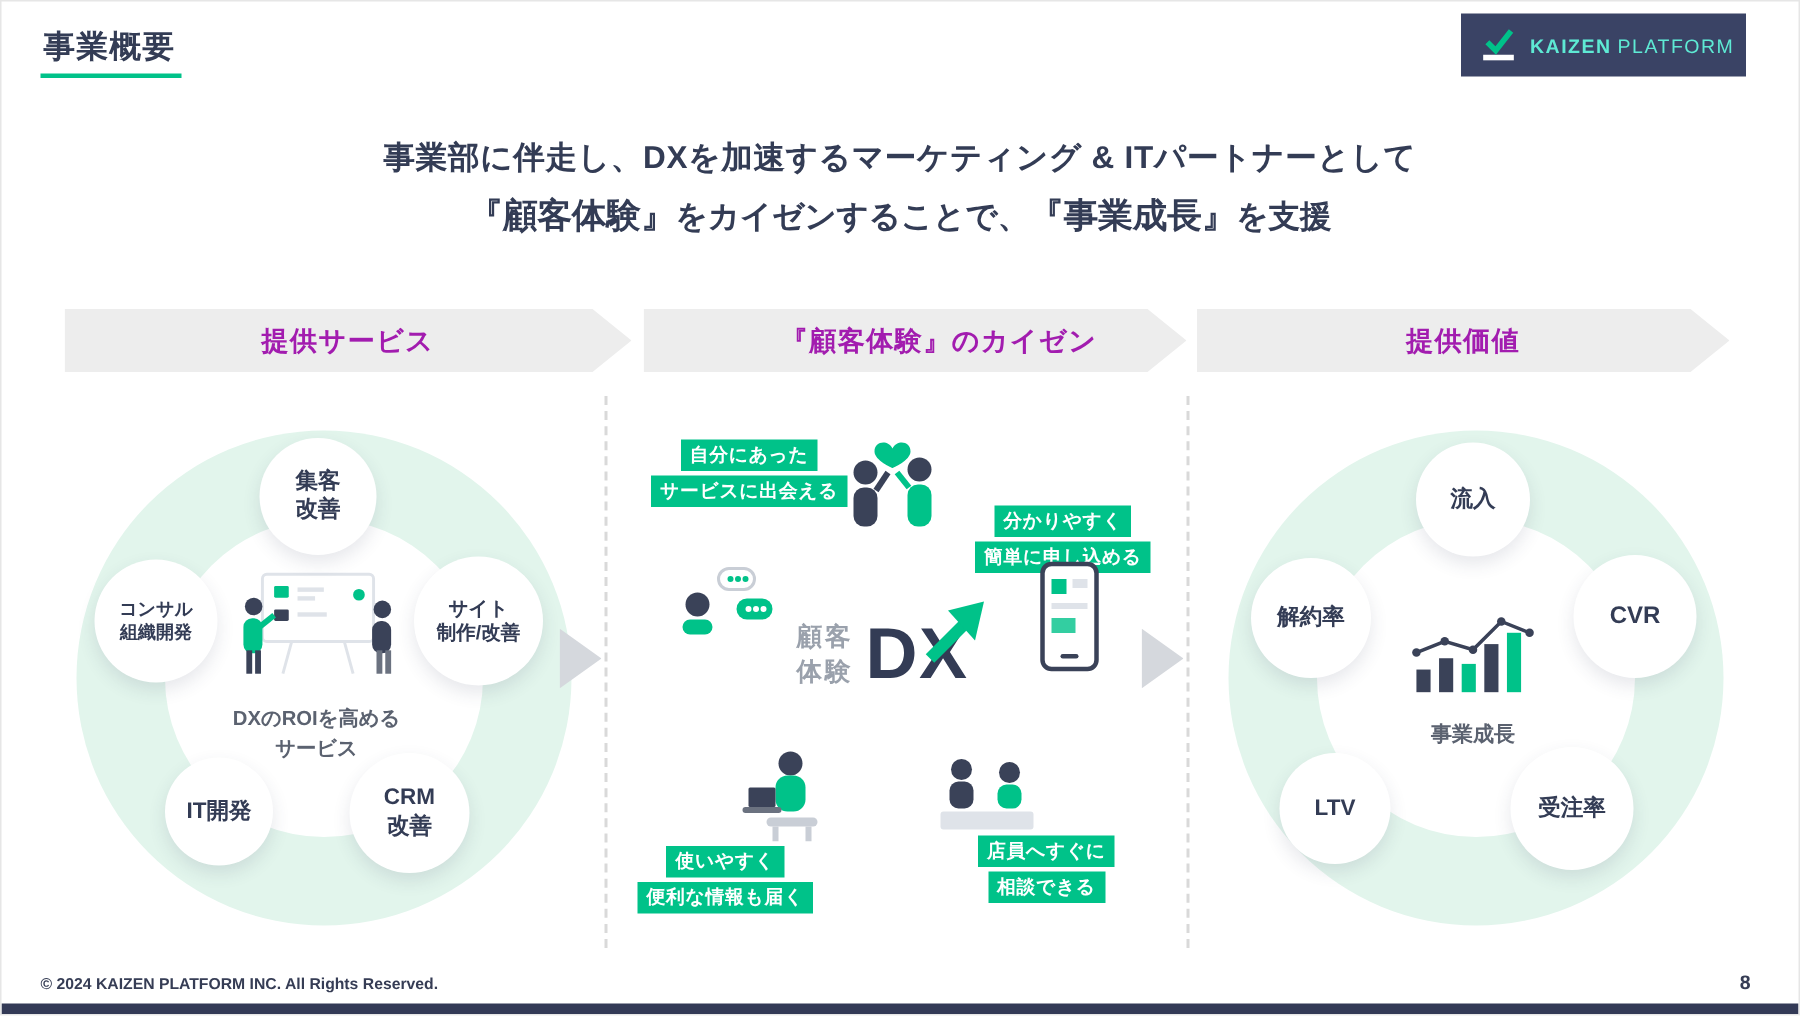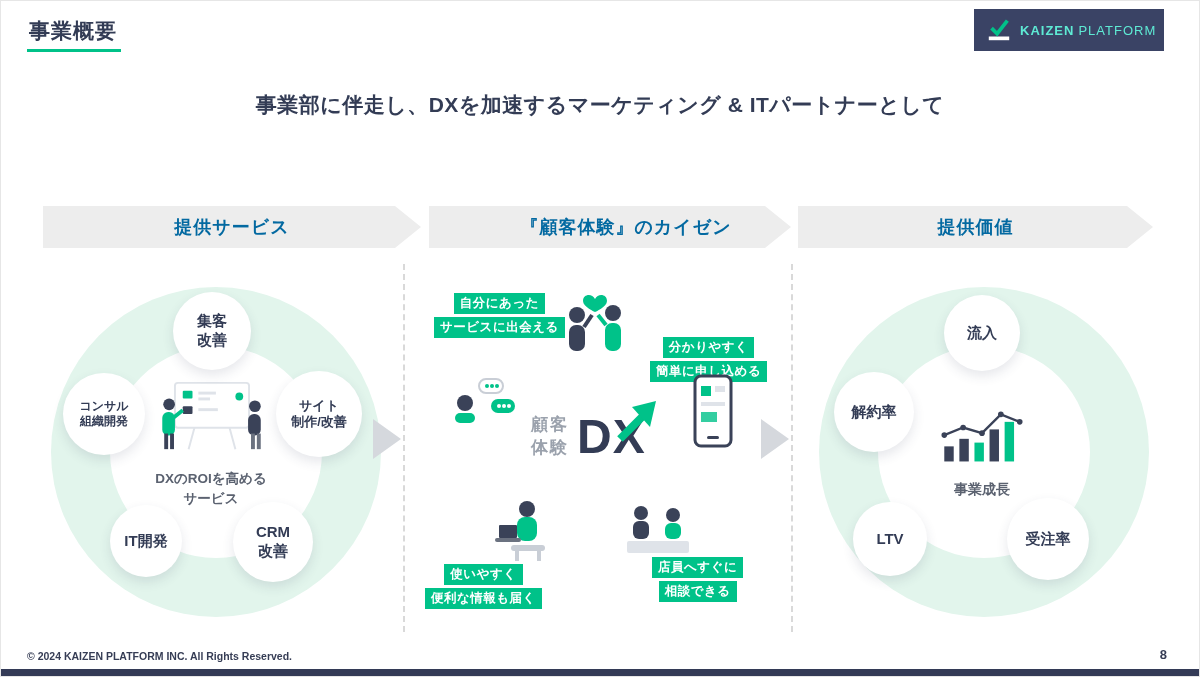--- a/index.html
+++ b/index.html
@@ -18,21 +18,21 @@
   
   .headline { position:absolute; left:0; top:90px; width:100%; text-align:center; color:#333C55; }
   .headline .l1 { font-size:21px; font-weight:700; letter-spacing:0.5px; }
   .headline .l2 { margin-top:9px; font-size:21px; font-weight:700; }
   .headline .emph { font-size:23px; font-weight:800; }
 
   
   .ribbon { position:absolute; top:205px; height:42px; background:#EDEDED;
     clip-path:polygon(0 0, calc(100% - 26px) 0, 100% 50%, calc(100% - 26px) 100%, 0 100%);
     display:flex; align-items:center; justify-content:center; }
-  .ribbon span { font-size:18px; font-weight:800; color:#0369a1; letter-spacing:1px; }
+  .ribbon span { font-size:18px; font-weight:800; color:#a21caf; letter-spacing:1px; }
 
   
   .dash-sep { position:absolute; top:263px; height:368px; width:0; border-left:2px dashed #D9D9D9; }
 
   
   .ring { position:absolute; width:330px; height:330px; border-radius:50%; background:#E2F5EC; }
   .ring-inner { position:absolute; width:212px; height:212px; border-radius:50%; background:#fff; }
 
   .bubble { position:absolute; background:#fff; border-radius:50%;
     box-shadow:0 5px 12px rgba(50,60,90,.12);
@@ -76,20 +76,23 @@
       <rect x="3" y="21" width="22" height="4" fill="#fff"></rect>
       <polyline points="6,12 12,18 23,4" stroke="#00C289" stroke-width="4" fill="none"></polyline>
     </svg>
     <div class="logo-text">
       <b>KAIZEN</b><span>PLATFORM</span>
     </div>
   </div>
 
   <div class="headline">
     <div class="l1">事業部に伴走し、DXを加速するマーケティング &amp; ITパートナーとして</div>
+    <div class="l2">
+      <span class="emph">『顧客体験』</span><span>をカイゼンすることで、</span><span class="emph">『事業成長』</span><span>を支援</span>
+    </div>
   </div>
 
   <div class="ribbon" style="left:42px; width:378px;">
     <span>提供サービス</span>
   </div>
   <div class="ribbon" style="left:428px; width:362px;padding-left:32px;">
     <span>『顧客体験』のカイゼン</span>
   </div>
   <div class="ribbon" style="left:797px; width:355px;">
     <span>提供価値</span>
@@ -229,20 +232,21 @@
     <circle cx="10" cy="34" r="3" fill="#3A4258"></circle>
     <circle cx="30" cy="26" r="3" fill="#3A4258"></circle>
     <circle cx="50" cy="32" r="3" fill="#3A4258"></circle>
     <circle cx="70" cy="12" r="3" fill="#3A4258"></circle>
     <circle cx="90" cy="20" r="3" fill="#3A4258"></circle>
   </svg>
   <div class="center-caption" style="left:928px; top:478px; width:106px; font-size:14px;">事業成長</div>
 
   <div class="bubble" style="left:943px; top:294px; width:76px; height:76px; font-size:15px;">流入</div>
   <div class="bubble" style="left:833px; top:371px; width:80px; height:80px; font-size:15px;">解約率</div>
+  <div class="bubble" style="left:1048px; top:369px; width:82px; height:82px; font-size:16px;">CVR</div>
   <div class="bubble" style="left:852px; top:501px; width:74px; height:74px; font-size:15px;">LTV</div>
   <div class="bubble" style="left:1006px; top:497px; width:82px; height:82px; font-size:15px;">受注率</div>
 
   <div class="copyright">© 2024 KAIZEN PLATFORM INC. All Rights Reserved.</div>
   <div class="page-number">8</div>
   <div class="bottom-bar"></div>
 
 </div>
 
 </body></html>

